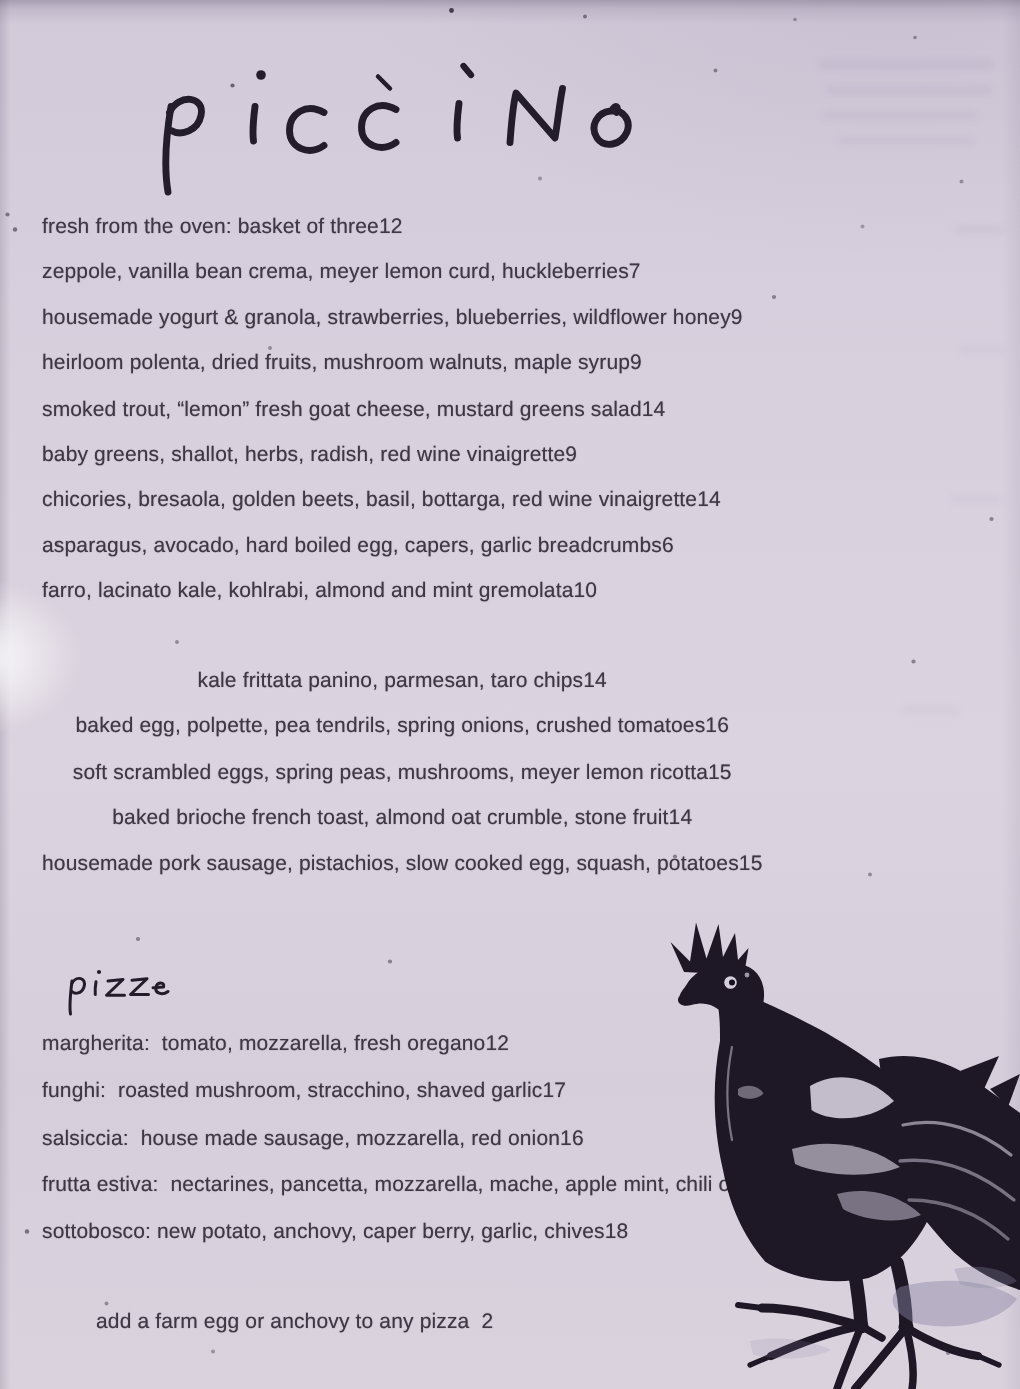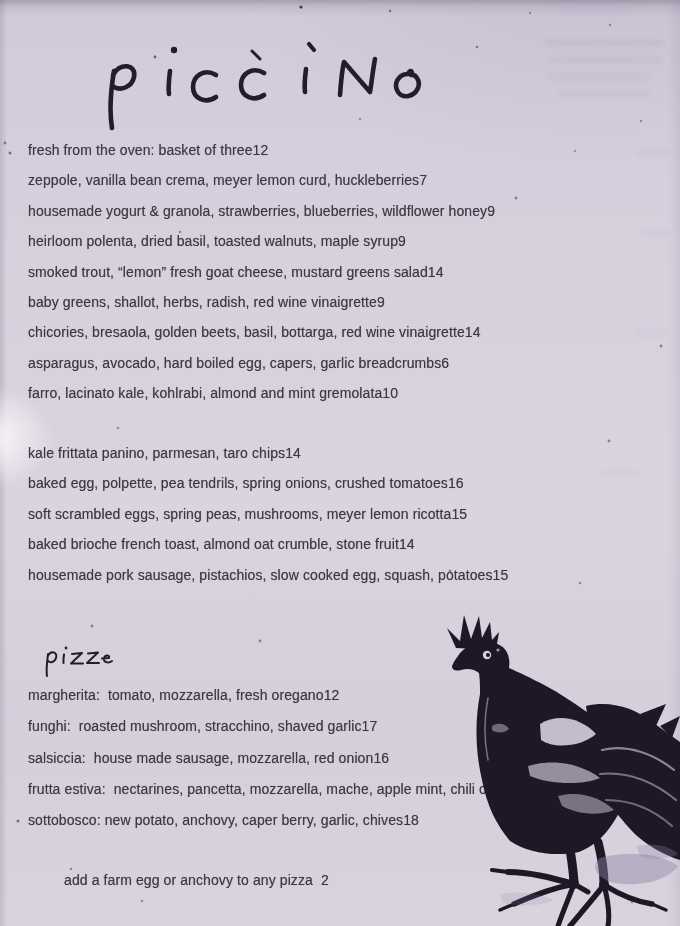--- a/index.html
+++ b/index.html
@@ -11,21 +11,21 @@
       radial-gradient(520px 300px at 88% -4%, rgba(128,116,148,0.12), rgba(0,0,0,0) 70%),
       linear-gradient(180deg, rgba(96,86,112,0.38) 0px, rgba(96,86,112,0.14) 6px, rgba(96,86,112,0) 16px),
       linear-gradient(90deg, rgba(96,86,112,0.20) 0px, rgba(96,86,112,0) 7px),
       linear-gradient(270deg, rgba(96,86,112,0.10) 0px, rgba(96,86,112,0) 12px),
       linear-gradient(180deg, #d2cad9 0%, #d8d0dd 28%, #dbd3df 55%, #d6cedb 78%, #dad3de 100%);
   }
   .menu-sec{position:absolute;left:28px;color:#3e3845;font-size:14px;letter-spacing:0.1px;}
   .menu-line{white-space:pre;line-height:30.4px;height:30.4px;
     text-shadow:0 0 0.7px rgba(62,56,69,0.55);filter:blur(0.2px);}
   #sec1{top:135px;}
-  #sec2{top:438px;}
+  #sec2{top:438px;text-align:center;}
   #sec3{top:680px;}
   #sec3 .menu-line{line-height:31.3px;height:31.3px;}
   .price{}
   #footnote{position:absolute;left:64px;top:853px;color:#3e3845;font-size:14px;
     letter-spacing:0.1px;white-space:pre;line-height:30px;
     text-shadow:0 0 0.7px rgba(62,56,69,0.55);filter:blur(0.2px);margin-top:12px;}
   #footnote .price{margin-left:8px;}
   #logo{position:absolute;left:92px;top:34px;width:345px;height:100px;filter:blur(0.25px);}
   #pizze-head{position:absolute;left:40px;top:640px;width:74px;height:38px;filter:blur(0.2px);}
   #rooster{position:absolute;left:440px;top:608px;width:240px;height:318px;}
@@ -95,21 +95,21 @@
       <path d="M315,40 C306,41 301,50 306,58 C311,65 322,63 326,54 C329,46 323,39 316,40 C318,35 321,37 319,41"></path>
     </g>
     <circle cx="82" cy="16" r="3.2" fill="#231d2b"></circle>
   </svg>
 </div>
 
 <div id="sec1" class="menu-sec">
   <div class="menu-line"><span>fresh from the oven: basket of three</span><span class="price">12</span></div>
   <div class="menu-line"><span>zeppole, vanilla bean crema, meyer lemon curd, huckleberries</span><span class="price">7</span></div>
   <div class="menu-line"><span>housemade yogurt &amp; granola, strawberries, blueberries, wildflower honey</span><span class="price">9</span></div>
-  <div class="menu-line"><span>heirloom polenta, dried basil, toasted walnuts, maple syrup</span><span class="price">9</span></div>
+  <div class="menu-line"><span>heirloom polenta, dried fruits, mushroom walnuts, maple syrup</span><span class="price">9</span></div>
   <div class="menu-line"><span>smoked trout, “lemon” fresh goat cheese, mustard greens salad</span><span class="price">14</span></div>
   <div class="menu-line"><span>baby greens, shallot, herbs, radish, red wine vinaigrette</span><span class="price">9</span></div>
   <div class="menu-line"><span>chicories, bresaola, golden beets, basil, bottarga, red wine vinaigrette</span><span class="price">14</span></div>
   <div class="menu-line"><span>asparagus, avocado, hard boiled egg, capers, garlic breadcrumbs</span><span class="price">6</span></div>
   <div class="menu-line"><span>farro, lacinato kale, kohlrabi, almond and mint gremolata</span><span class="price">10</span></div>
 </div>
 
 <div id="sec2" class="menu-sec">
   <div class="menu-line"><span>kale frittata panino, parmesan, taro chips</span><span class="price">14</span></div>
   <div class="menu-line"><span>baked egg, polpette, pea tendrils, spring onions, crushed tomatoes</span><span class="price">16</span></div>

